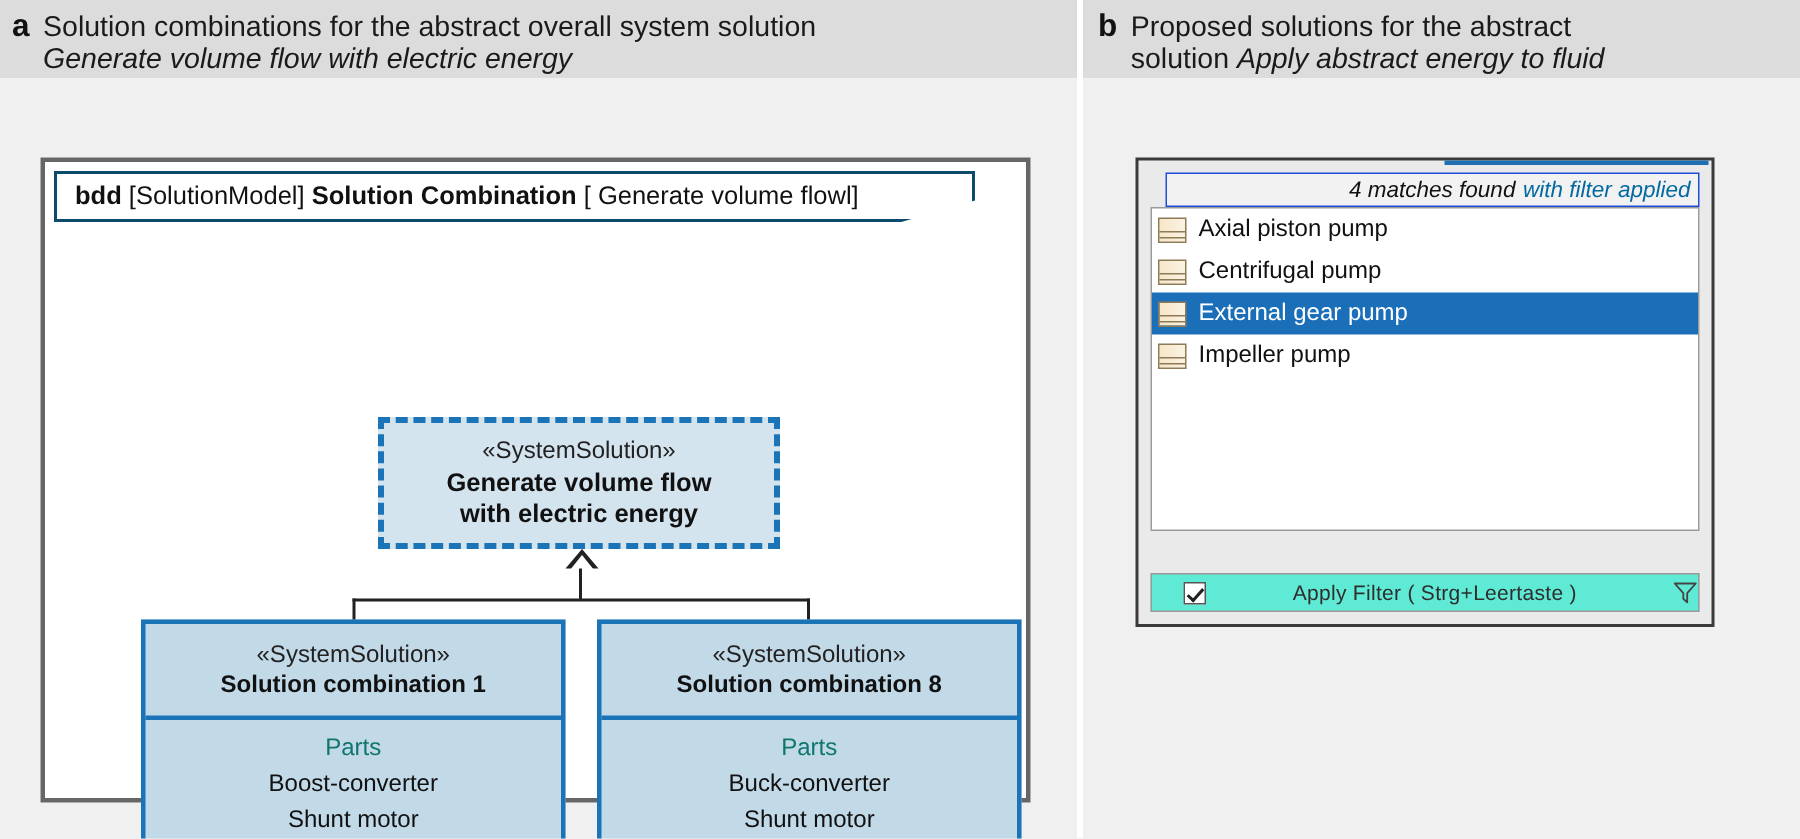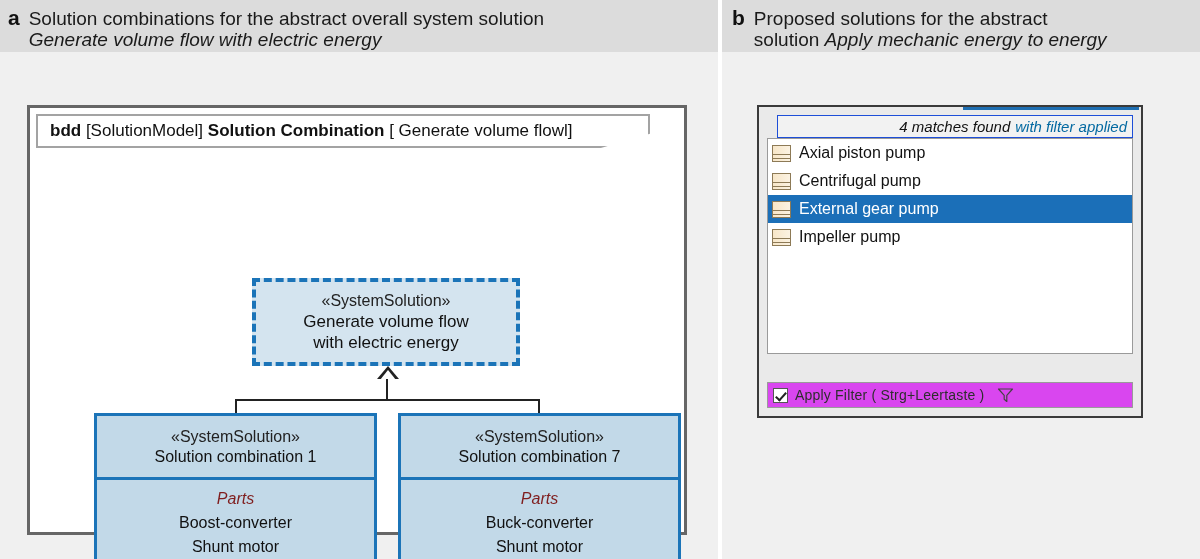--- a/index.html
+++ b/index.html
@@ -30,50 +30,50 @@
 
   
   #bdd-frame {
     position: absolute; left: 27px; top: 105px;
     width: 660px; height: 430px;
     background: #ffffff; border: 3px solid #666666;
   }
   #bdd-header {
     position: absolute; left: 6px; top: 6px;
     height: 34px; padding: 0 14px 0 12px;
-    background: #ffffff; border: 2px solid #a3a3a3;
+    background: #ffffff; border: 2px solid #0c4a6e;
     display: flex; align-items: center;
     clip-path: polygon(0 0, 100% 0, 100% 58%, 92% 100%, 0 100%);
     min-width: 614px;
   }
   #bdd-header .hdr { font-size: 17px; color: #111; white-space: nowrap; }
   #bdd-header .b { font-weight: bold; }
 
   
   .block { position: absolute; background: #c2d9e8; }
 
   #block-root {
     left: 222px; top: 170px; width: 268px; height: 88px;
     border: 4px dashed #1b74b8; background: #d4e4ef;
     display: flex; flex-direction: column; align-items: center; justify-content: center;
   }
   #block-root .stereo { font-size: 16px; color: #222; line-height: 20px; }
-  #block-root .name { font-size: 17px; font-weight: normal; color: #111; line-height: 21px; text-align: right; }
+  #block-root .name { font-size: 17px; font-weight: bold; color: #111; line-height: 21px; text-align: right; }
 
   .sysblock { border: 3px solid #1b74b8; }
   #block-left  { left: 64px;  top: 305px; width: 283px; height: 200px; }
   #block-right { left: 368px; top: 305px; width: 283px; height: 200px; }
   .blk-head {
     height: 64px; border-bottom: 3px solid #1b74b8;
     display: flex; flex-direction: column; align-items: center; justify-content: center;
   }
   .blk-head .stereo { font-size: 16px; color: #222; line-height: 20px; }
-  .blk-head .name { font-size: 16px; font-weight: normal; color: #111; line-height: 20px; }
+  .blk-head .name { font-size: 16px; font-weight: bold; color: #111; line-height: 20px; }
   .blk-body { display: flex; flex-direction: column; align-items: center; padding-top: 7px; }
-  .blk-body .compartment-title { font-size: 16px; font-style: italic; color: #7f1d1d; line-height: 24px; }
+  .blk-body .compartment-title { font-size: 16px; color: #0f766e; line-height: 24px; }
   .blk-body .part { font-size: 16px; color: #111; line-height: 24px; }
 
   
   #gen-tri {
     position: absolute; left: 347px; top: 258px;
     width: 0; height: 0;
     border-left: 11px solid transparent; border-right: 11px solid transparent;
     border-bottom: 13px solid #222;
   }
   #gen-tri-inner {
@@ -122,22 +122,22 @@
     position: relative;
   }
   .block-icon::before, .block-icon::after {
     content: ""; position: absolute; left: 0; right: 0; height: 1px; background: #8d7a56;
   }
   .block-icon::before { top: 8px; }
   .block-icon::after  { top: 12px; }
 
   #filter-footer {
     position: absolute; left: 8px; bottom: 8px; right: 8px; height: 26px;
-    background: #d946ef; border: 1px solid #9a9a9a;
-    display: flex; align-items: center; gap: 7px; padding-left: 5px;
+    background: #5eead4; border: 1px solid #9a9a9a;
+    display: flex; align-items: center; gap: 7px; padding-left: 21px; justify-content: space-between;
   }
   .checkbox {
     width: 15px; height: 15px; flex: 0 0 15px;
     background: #ffffff; border: 1px solid #555; position: relative;
   }
   .checkbox::after {
     content: ""; position: absolute; left: 4px; top: 1px;
     width: 4px; height: 9px;
     border: solid #222; border-width: 0 2px 2px 0;
     transform: rotate(42deg);
@@ -188,42 +188,42 @@
           <div class="compartment-title">Parts</div>
           <div class="part">Boost-converter</div>
           <div class="part">Shunt motor</div>
 
         </div>
       </div>
 
       <div class="block sysblock" id="block-right">
         <div class="blk-head">
           <div class="stereo">«SystemSolution»</div>
-          <div class="name">Solution combination 7</div>
+          <div class="name">Solution combination 8</div>
         </div>
         <div class="blk-body">
           <div class="compartment-title">Parts</div>
           <div class="part">Buck-converter</div>
           <div class="part">Shunt motor</div>
 
         </div>
       </div>
     </div>
   </div>
 
   <div id="panel-divider"></div>
 
   <div class="panel" id="panel-b">
     <div class="caption-band"></div>
 
     <div class="caption" id="caption-b">
       <span class="caption-letter">b</span>
       <span class="caption-text">
         <span>Proposed solutions for the abstract</span><br>
-        <span>solution </span><span class="it">Apply mechanic energy to energy</span>
+        <span>solution </span><span class="it">Apply abstract energy to fluid</span>
       </span>
     </div>
 
     <div id="tool-panel">
       <div id="tool-accent"></div>
 
       <div id="match-bar">
         <span class="m1">4 matches found</span>
         <span class="m2">with filter applied</span>
       </div>

